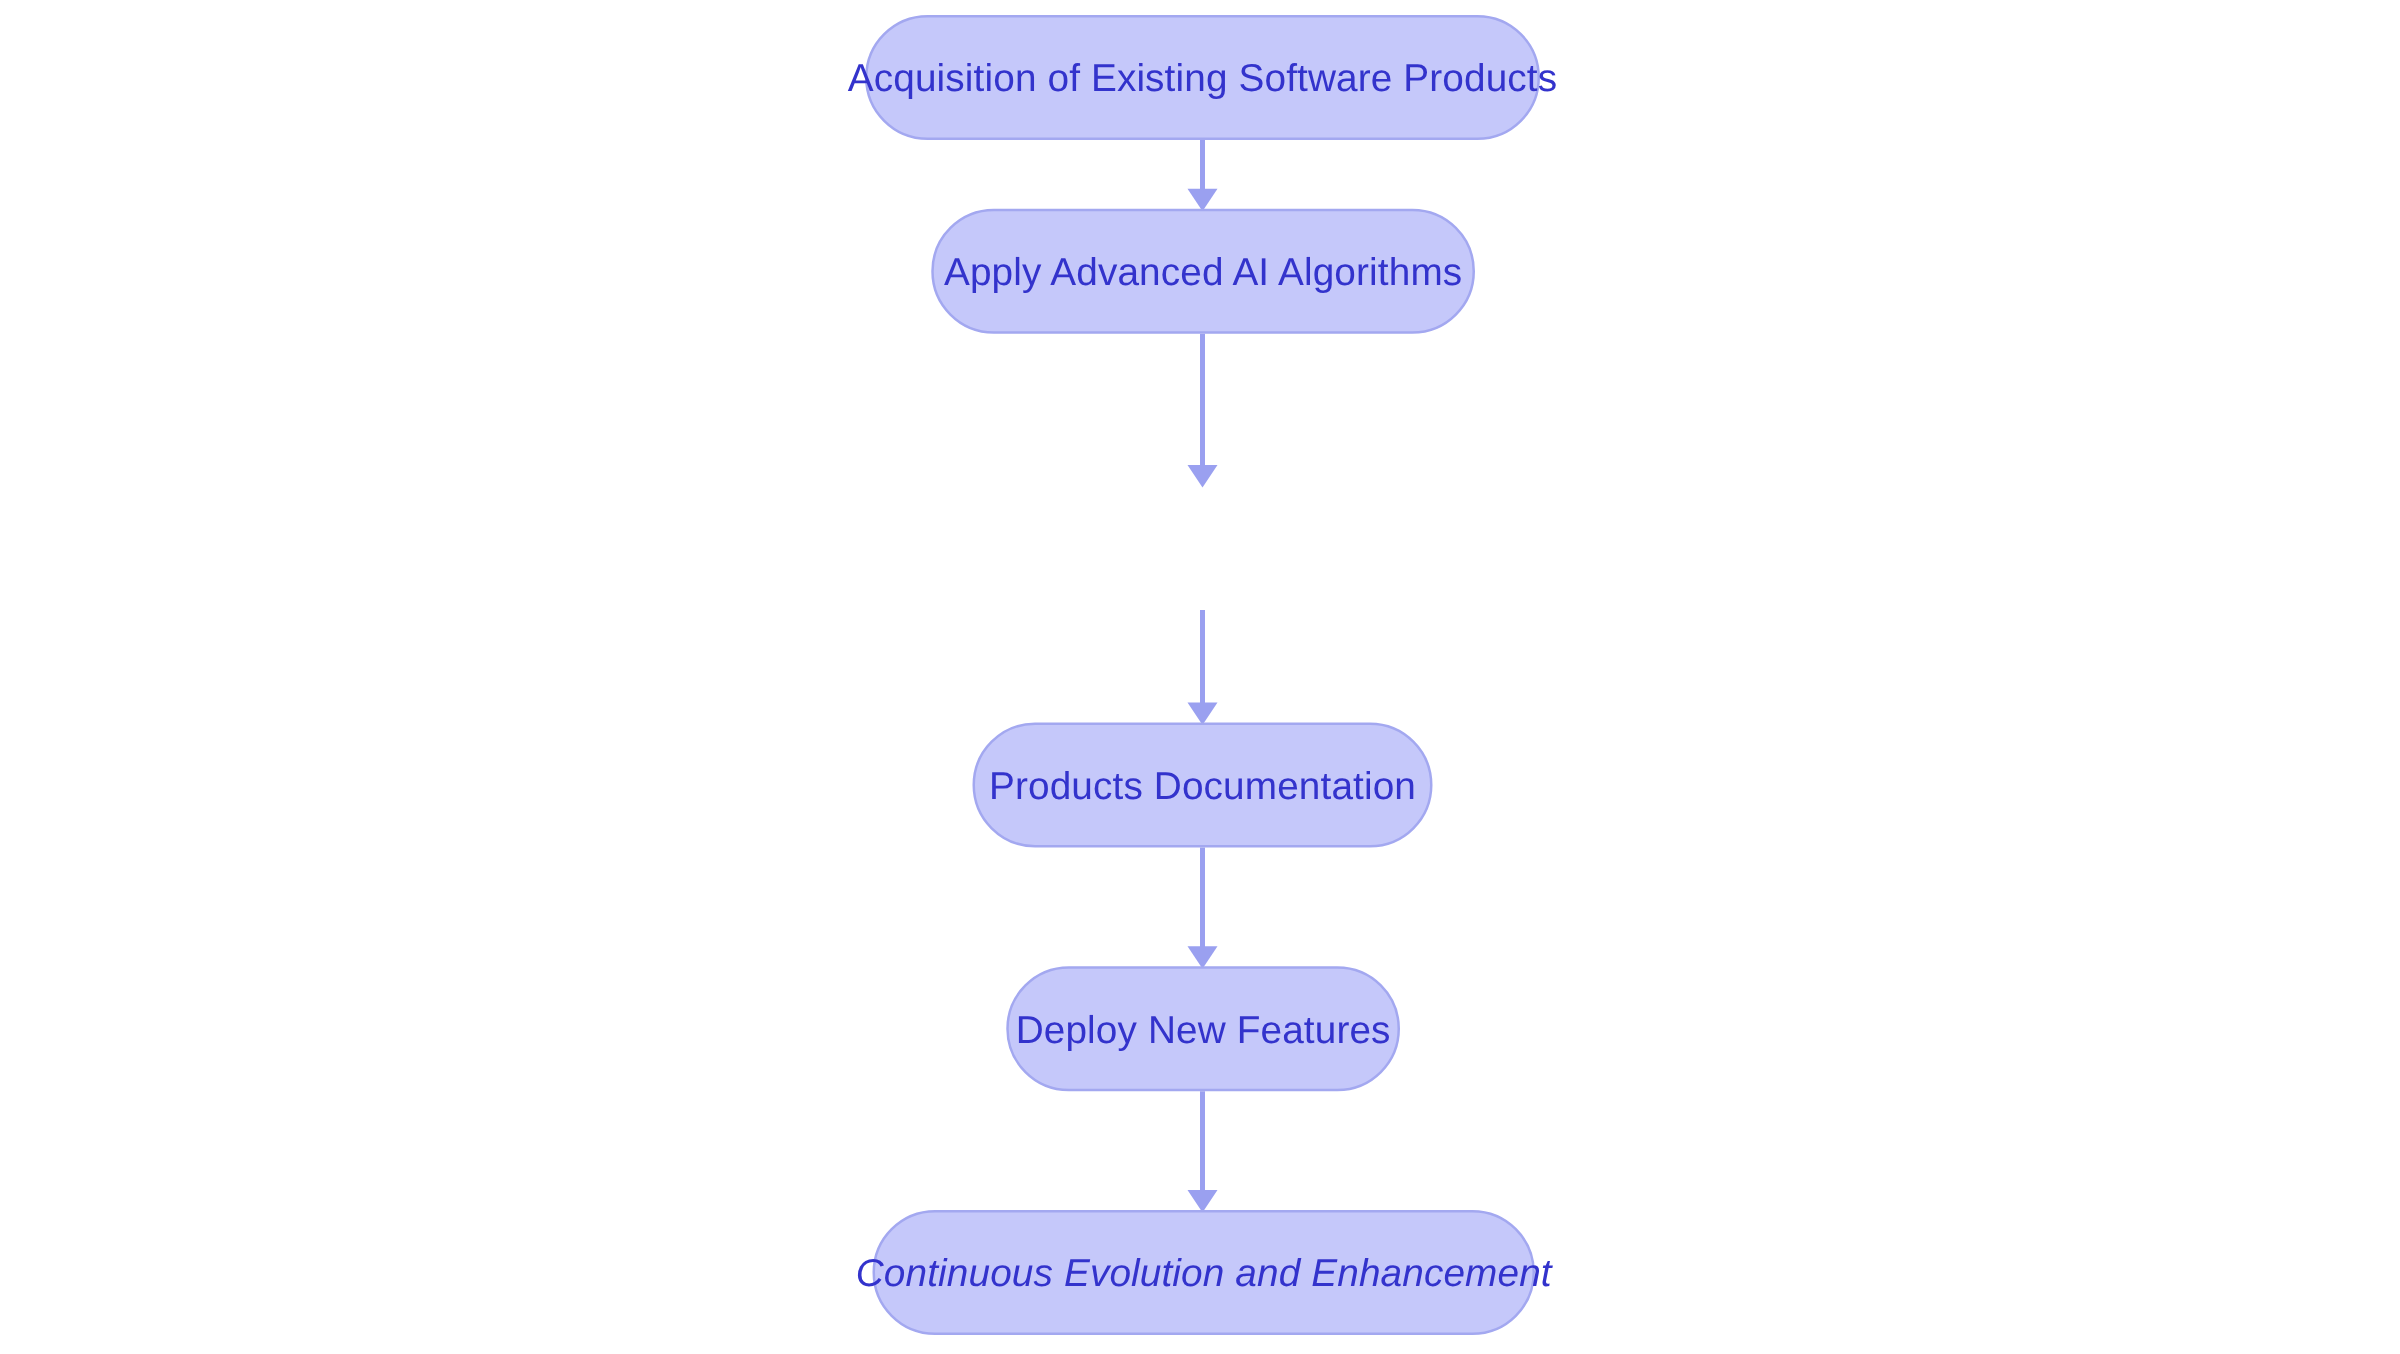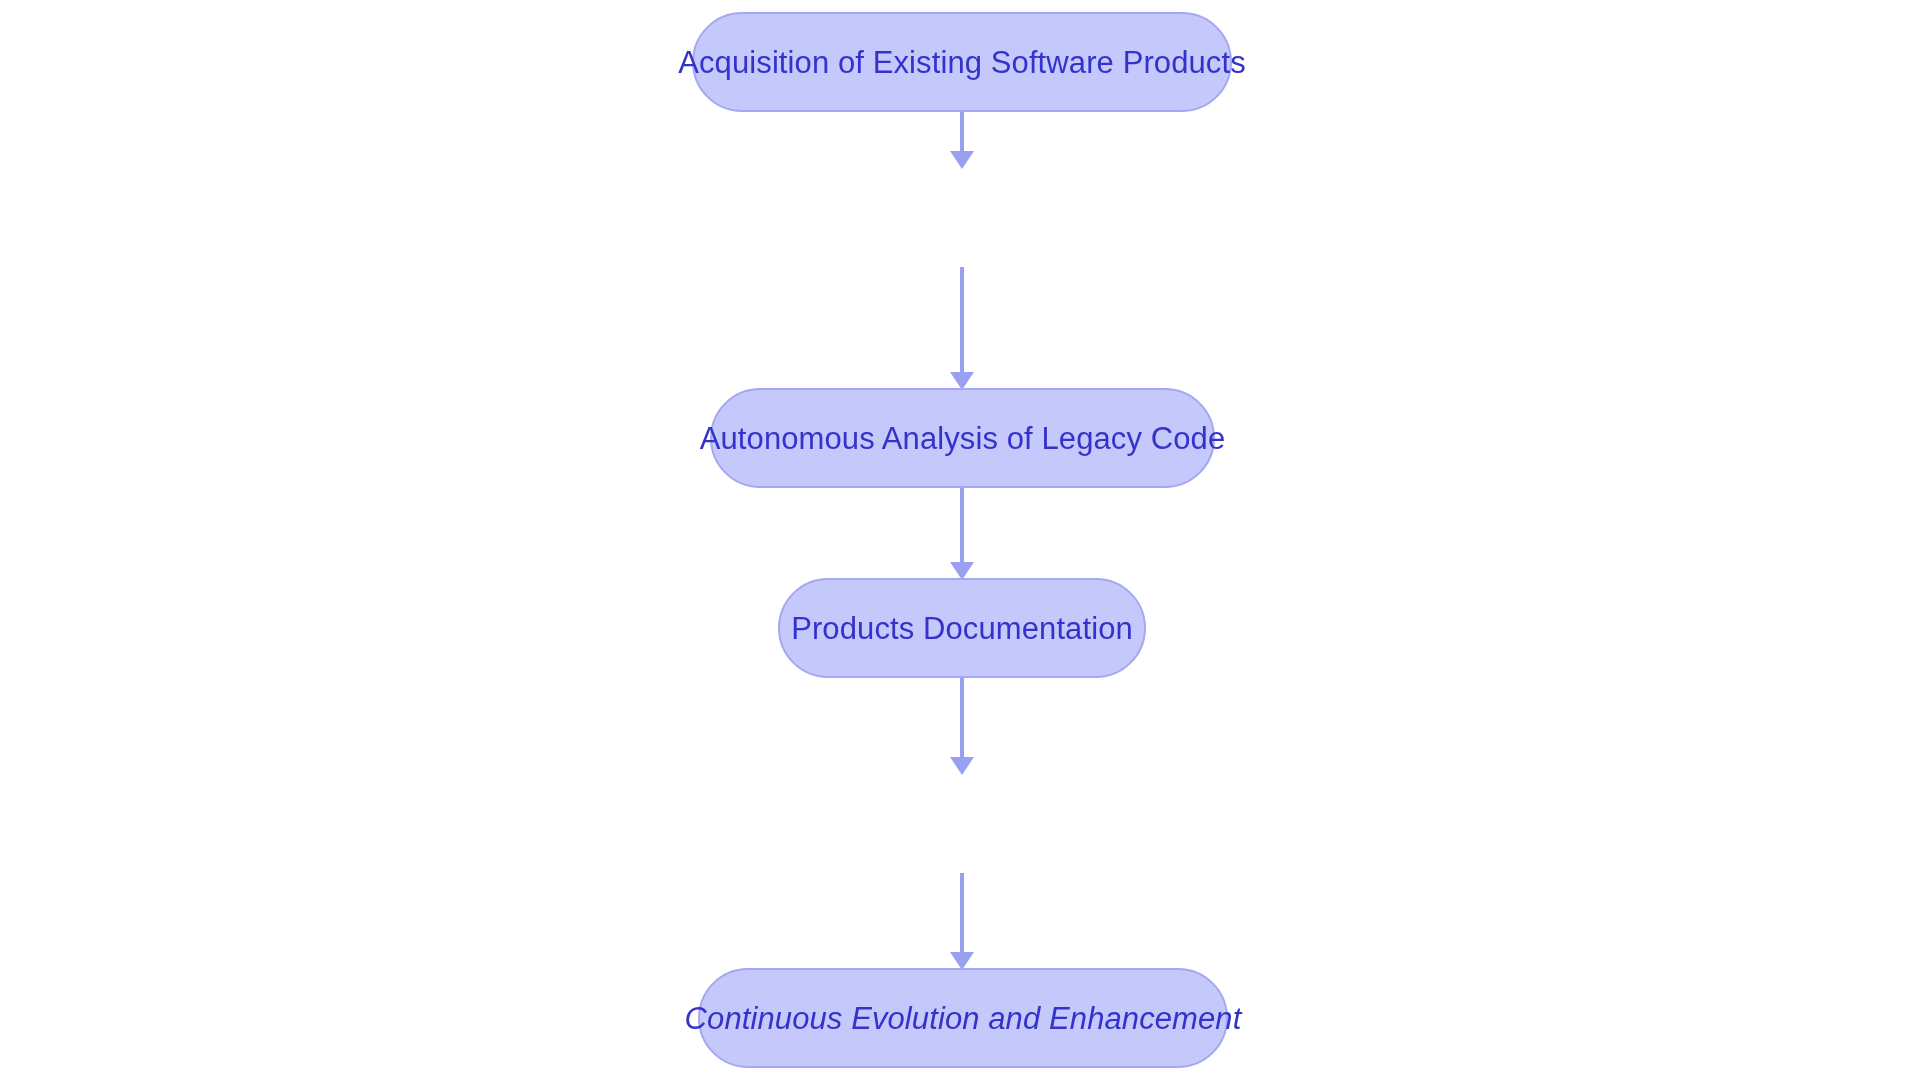--- a/index.html
+++ b/index.html
@@ -88,22 +88,25 @@
       <div class="connector-line" style="height: 81px; background: rgb(154, 160, 240);"></div>
       <div class="connector-head" style="top: 79px; border-top-color: rgb(154, 160, 240);"></div>
     </div>
     <div class="connector" style="left: 942px; top: 873px; width: 40px; height: 95px;">
       <div class="connector-line" style="height: 81px; background: rgb(154, 160, 240);"></div>
       <div class="connector-head" style="top: 79px; border-top-color: rgb(154, 160, 240);"></div>
     </div>
     <div class="node" style="left: 692px; top: 12px; width: 540px; height: 100px; background: rgb(197, 200, 250); border-color: rgb(163, 168, 240);">
       <span class="node-label" style="color: rgb(51, 51, 204);">Acquisition of Existing Software Products</span>
     </div>
-    <div class="node" style="left: 710px; top: 388px; width: 505px; height: 100px; background: rgb(197, 200, 250); border-color: rgb(163, 168, 240);">
-      <span class="node-label" style="color: rgb(51, 51, 204);">Autonomous Analysis of Legacy Code</span>
+    <div class="node" style="left: 745px; top: 167px; width: 435px; height: 100px; background: rgb(197, 200, 250); border-color: rgb(163, 168, 240);">
+      <span class="node-label" style="color: rgb(51, 51, 204);">Apply Advanced AI Algorithms</span>
     </div>
     <div class="node" style="left: 778px; top: 578px; width: 368px; height: 100px; background: rgb(197, 200, 250); border-color: rgb(163, 168, 240);">
       <span class="node-label" style="color: rgb(51, 51, 204);">Products Documentation</span>
+    </div>
+    <div class="node" style="left: 805px; top: 773px; width: 315px; height: 100px; background: rgb(197, 200, 250); border-color: rgb(163, 168, 240);">
+      <span class="node-label" style="color: rgb(51, 51, 204);">Deploy New Features</span>
     </div>
     <div class="node" style="left: 698px; top: 968px; width: 530px; height: 100px; background: rgb(197, 200, 250); border-color: rgb(163, 168, 240); font-style: italic;">
       <span class="node-label" style="color: rgb(51, 51, 204);">Continuous Evolution and Enhancement</span>
     </div>
   </div>
 
 </body></html>

